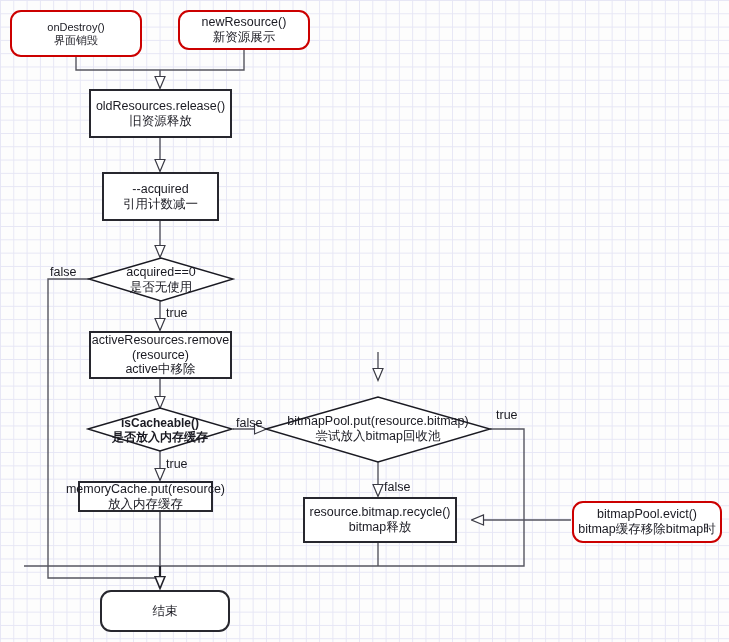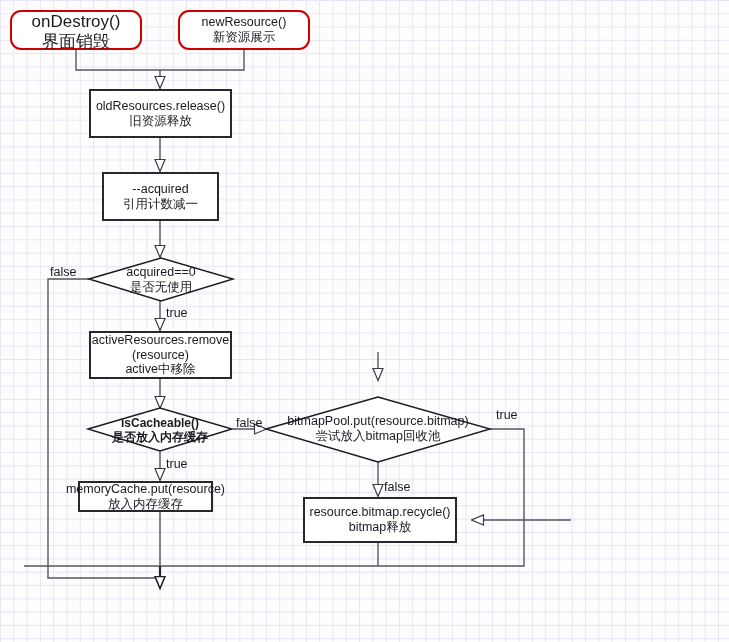--- a/index.html
+++ b/index.html
@@ -129,21 +129,21 @@
       <path d="M160,566 L160,588" marker-end="url(#arrow-dark)"></path>
     </g>
 
     <g stroke="#1a1a22" stroke-width="1.4" fill="#ffffff">
       <polygon points="89,279 161,258 233,279 161,301"></polygon>
       <polygon points="88,429 160,408 232,429 160,451"></polygon>
       <polygon points="266,429 378,397 490,429 378,462"></polygon>
     </g>
   </svg>
 
-  <div class="node term" style="left:10px; top:10px; width:132px; height:40px; font-size:17px;justify-content:space-between;">
+  <div class="node term" style="left:10px; top:10px; width:132px; height:47px; font-size:11px;">
     <span class="ln">onDestroy()</span>
     <span class="ln">界面销毁</span>
   </div>
 
   <div class="node term" style="left:178px; top:10px; width:132px; height:40px; font-size:12.5px;">
     <span class="ln">newResource()</span>
     <span class="ln">新资源展示</span>
   </div>
 
   <div class="node proc" style="left:89px; top:89px; width:143px; height:49px; font-size:12.5px;">
@@ -181,21 +181,28 @@
   <div class="node proc" style="left:78px; top:481px; width:135px; height:31px; font-size:12.5px;">
     <span class="ln">memoryCache.put(resource)</span>
     <span class="ln">放入内存缓存</span>
   </div>
 
   <div class="node proc" style="left:303px; top:497px; width:154px; height:46px; font-size:12.5px;">
     <span class="ln">resource.bitmap.recycle()</span>
     <span class="ln">bitmap释放</span>
   </div>
 
-
+  <div class="node term" style="left:572px; top:501px; width:150px; height:42px; font-size:12.5px;">
+    <span class="ln">bitmapPool.evict()</span>
+    <span class="ln">bitmap缓存移除bitmap时</span>
+  </div>
+
+  <div class="node endterm" style="left:100px; top:590px; width:130px; height:42px; font-size:12.5px;">
+    <span class="ln">结束</span>
+  </div>
 
   <div class="edge-label" style="left:50px; top:265px;">false</div>
   <div class="edge-label" style="left:166px; top:306px;">true</div>
   <div class="edge-label" style="left:236px; top:416px;">false</div>
   <div class="edge-label" style="left:166px; top:457px;">true</div>
   <div class="edge-label" style="left:496px; top:408px;">true</div>
   <div class="edge-label" style="left:384px; top:480px;">false</div>
 
 </div>
 

